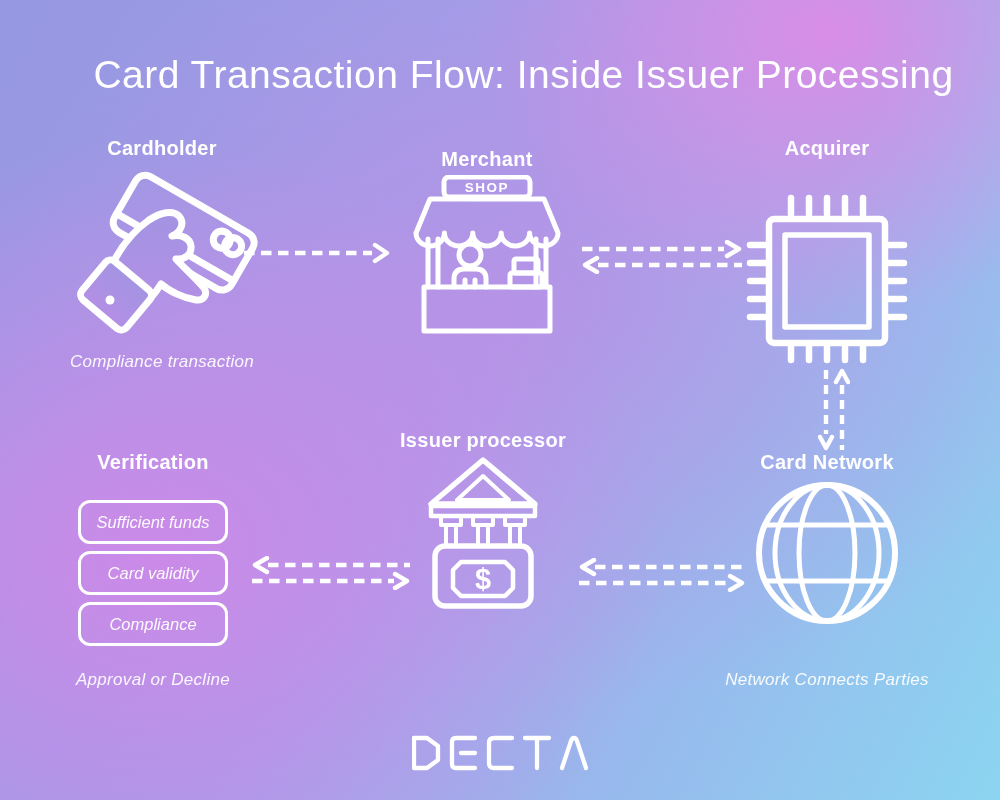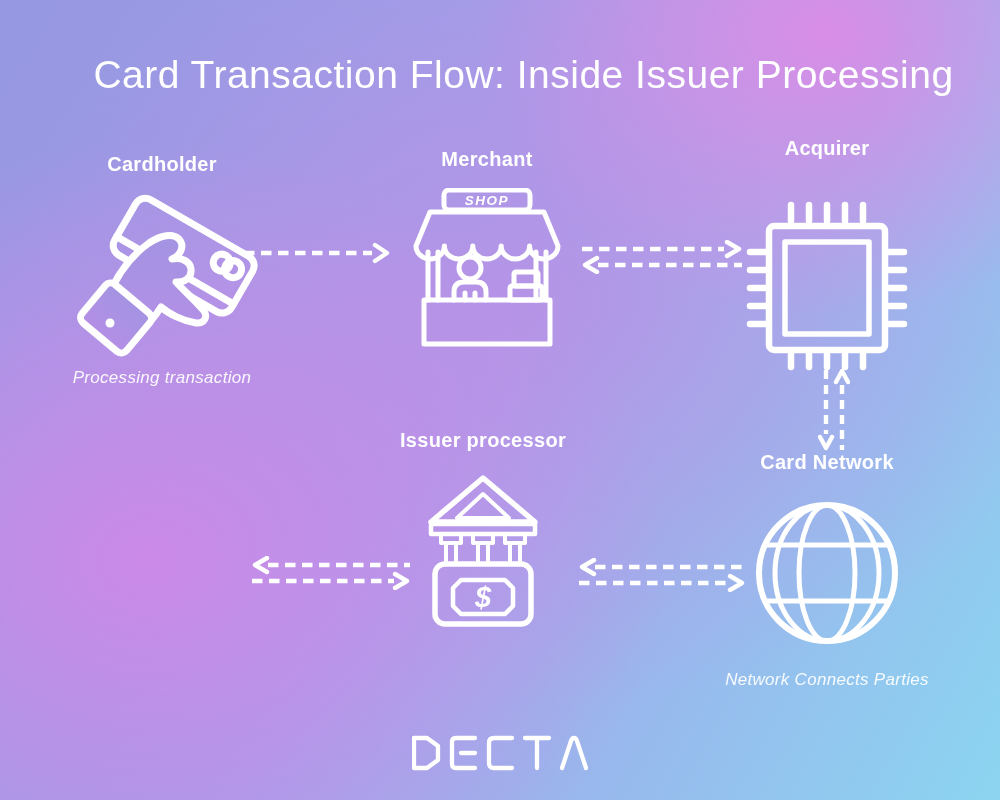--- a/index.html
+++ b/index.html
@@ -13,21 +13,21 @@
       linear-gradient(118deg, #9697e1 0%, #a3a0e9 45%, #8ad8f1 100%);
     padding-left: 47px;
   }
   .title {
     position:absolute; left:0; top:27px; width:100%;
     text-align:center; font-size:39px; font-weight:400; letter-spacing:.5px;
     white-space:nowrap; color:#fff;
   }
   .node { position:absolute; width:250px; display:flex; flex-direction:column; align-items:center; }
   .node .label { margin:0; font-size:20px; font-weight:bold; letter-spacing:.3px; line-height:24px; }
-  .node .icon-wrap { height:186px; margin-top:4px; display:flex; align-items:center; justify-content:center;font-style:italic; }
+  .node .icon-wrap { height:186px; margin-top:4px; display:flex; justify-content:center; }
   .node.row2 .icon-wrap { height:190px; }
   .node .caption {
     margin:2px 0 0 0; font-style:italic; font-size:17px; letter-spacing:.3px;
     color:rgba(255,255,255,0.93); white-space:nowrap;
   }
   .checks { height:190px; margin-top:4px; display:flex; flex-direction:column; justify-content:center; gap:7px; }
   .check {
     width:144px; height:38px; border:3px solid #fff; border-radius:12px;
     display:flex; align-items:center; justify-content:center;
     font-style:italic; font-size:16.5px; color:rgba(255,255,255,0.95); white-space:nowrap;
@@ -40,21 +40,21 @@
   .sr { position:absolute; width:1px; height:1px; overflow:hidden; clip:rect(0 0 0 0); white-space:nowrap; }
   svg { display:block; }
 </style>
 </head>
 <body>
 
 <div class="canvas">
 
   <h1 class="title">Card Transaction Flow: Inside Issuer Processing</h1>
 
-  <section class="node" style="left:37px; top:136px;margin-top:16px;">
+  <section class="node" style="left:37px; top:136px;">
     <h2 class="label">Cardholder</h2>
     <div class="icon-wrap">
       <svg width="195" height="172" viewBox="0 0 195 172">
         <defs>
           <linearGradient id="handfill" x1="0" y1="0" x2="0" y2="1">
             <stop offset="0" stop-color="#a394e2"></stop>
               <stop offset="1" stop-color="#b48fe5"></stop>
           </linearGradient>
         </defs>
         <g stroke="#fff" fill="none" stroke-width="7" stroke-linecap="round" stroke-linejoin="round">
@@ -63,21 +63,21 @@
             <line x1="50" y1="84" x2="185" y2="84"></line>
             <circle cx="154" cy="54" r="8.5"></circle>
             <circle cx="167" cy="54" r="8.5"></circle>
           </g>
           <path fill="url(#handfill)" d="M42,112 C50,92 64,70 84,56 C96,48 108,46 114,52 C120,59 116,68 107,72 C116,70 125,74 126,82 C127,90 120,96 111,95 C118,103 130,113 139,124 C143,130 139,137 131,136 C118,134 104,127 96,120 C90,130 80,141 70,148 L42,118 Z"></path>
           <rect x="22" y="106" width="58" height="50" rx="7" fill="url(#handfill)" transform="rotate(40 51 131)"></rect>
           <circle cx="45" cy="136" r="4.5" fill="#fff" stroke="none"></circle>
         </g>
       </svg>
     </div>
-    <p class="caption">Processing transaction</p>
+    <p class="caption">Compliance transaction</p>
   </section>
 
   <section class="node" style="left:362px; top:147px;">
     <h2 class="label">Merchant</h2>
     <div class="icon-wrap">
       <svg width="150" height="160" viewBox="0 0 150 160">
         <g stroke="#fff" fill="none" stroke-width="5" stroke-linecap="round" stroke-linejoin="round">
           <rect x="32" y="2" width="86" height="20" rx="5"></rect>
           <path d="M18,24 L132,24 L146,58 A14.2 13 0 0 1 117.6,58 A14.2 13 0 0 1 89.2,58 A14.2 13 0 0 1 60.8,58 A14.2 13 0 0 1 32.4,58 A14.2 13 0 0 1 4,58 Z"></path>
           <line x1="16" y1="64" x2="16" y2="112"></line>
@@ -122,20 +122,29 @@
             <line x1="143" y1="88" x2="159" y2="88"></line>
             <line x1="143" y1="106" x2="159" y2="106"></line>
             <line x1="143" y1="124" x2="159" y2="124"></line>
           <rect x="24" y="26" width="116" height="124" rx="5"></rect>
           <rect x="40" y="42" width="84" height="92" stroke-width="5.5"></rect>
         </g>
       </svg>
     </div>
   </section>
 
+  <section class="node row2" style="left:28px; top:450px;">
+    <h2 class="label">Verification</h2>
+    <div class="checks">
+      <div class="check">Sufficient funds</div>
+      <div class="check">Card validity</div>
+      <div class="check">Compliance</div>
+    </div>
+    <p class="caption">Approval or Decline</p>
+  </section>
 
   <section class="node row2" style="left:358px; top:428px;">
     <h2 class="label">Issuer processor</h2>
     <div class="icon-wrap">
       <svg width="120" height="155" viewBox="0 0 120 155">
         <g stroke="#fff" fill="none" stroke-width="5.5" stroke-linecap="round" stroke-linejoin="round">
           <path d="M60,4 L8,48 L112,48 Z"></path>
           <path d="M60,20 L34,44 L86,44 Z" stroke-width="4"></path>
           <rect x="8" y="50" width="104" height="10" stroke-width="4.5"></rect>
           <rect x="18" y="60" width="20" height="9" stroke-width="4"></rect>

